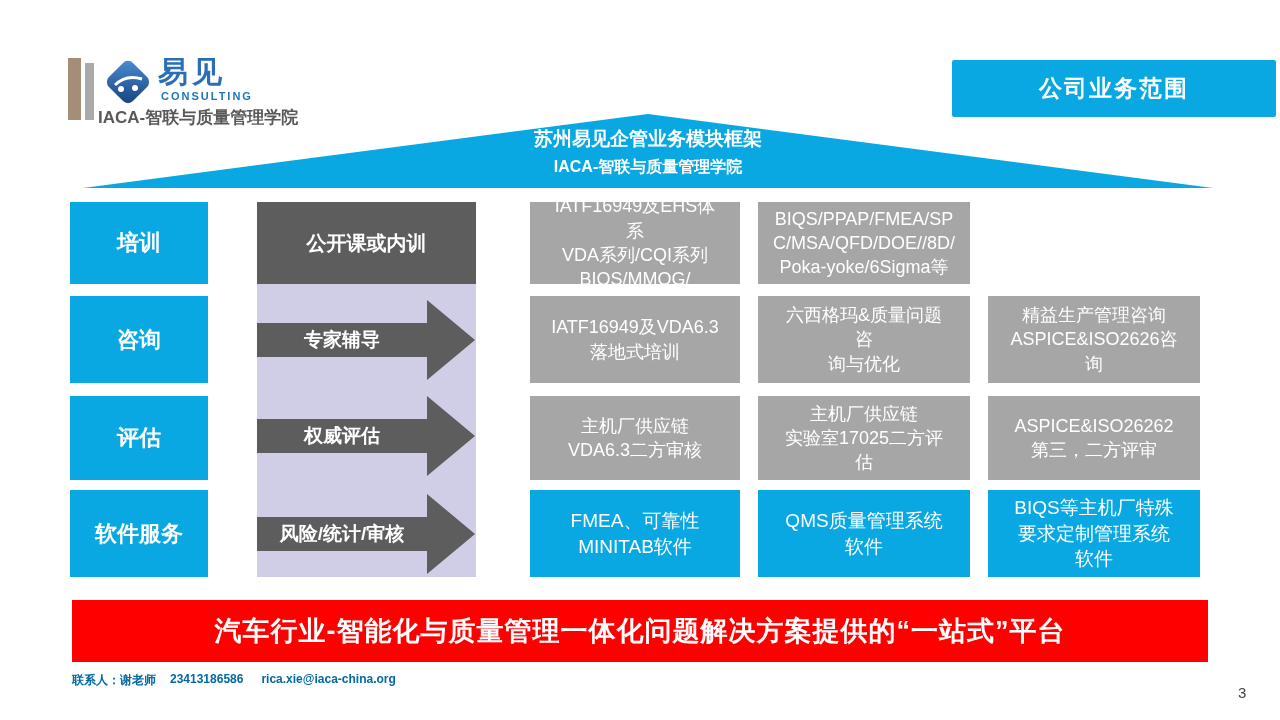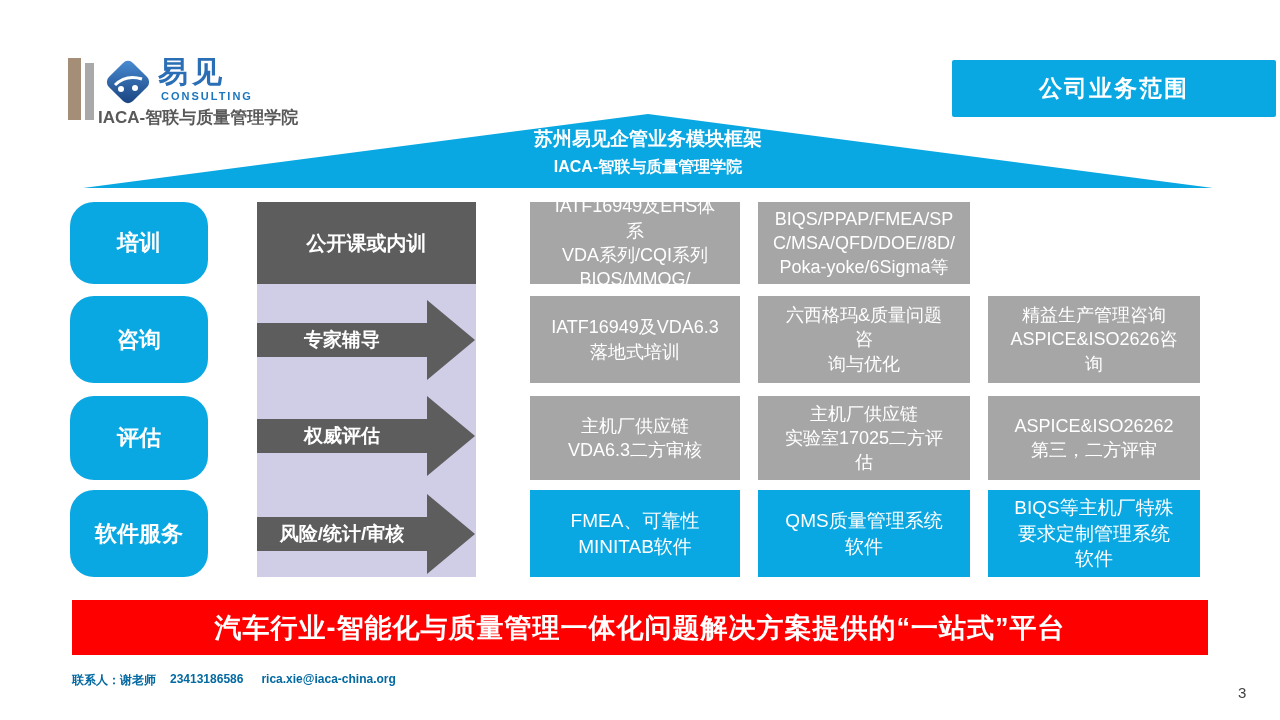--- a/index.html
+++ b/index.html
@@ -20,38 +20,38 @@
   }
   
   .roof{position:absolute;left:83px;top:114px;width:1130px;height:74px;background:#0AA8E2;
         clip-path:polygon(50% 0,100% 100%,0 100%);}
   .roof-title{position:absolute;left:83px;top:126px;width:1130px;text-align:center;
               color:#fff;font-weight:bold;font-size:19px;}
   .roof-subtitle{position:absolute;left:83px;top:157px;width:1130px;text-align:center;
               color:#fff;font-weight:bold;font-size:16px;}
   
   .cat{position:absolute;left:70px;width:138px;background:#0AA8E2;color:#fff;font-weight:bold;
-       font-size:22px;display:flex;align-items:center;justify-content:center;border-radius:24px;}
+       font-size:22px;display:flex;align-items:center;justify-content:center;}
   
   .strip{position:absolute;left:257px;top:202px;width:219px;height:375px;background:#CFCEE6;}
   .chan-box{position:absolute;left:257px;top:202px;width:219px;height:82px;background:#5D5D5D;color:#fff;
        font-weight:bold;font-size:20px;display:flex;align-items:center;justify-content:center;}
   .arrow{position:absolute;left:257px;width:218px;height:80px;}
   .arrow .body{position:absolute;left:0;top:23px;width:170px;height:34px;background:#5D5D5D;color:#fff;
        font-weight:bold;font-size:19px;display:flex;align-items:center;justify-content:center;}
   .arrow .head{position:absolute;left:170px;top:0;width:0;height:0;
        border-top:40px solid transparent;border-bottom:40px solid transparent;border-left:48px solid #5D5D5D;}
   
   .cbox{position:absolute;background:#A6A6A6;color:#fff;font-size:18px;line-height:1.35;white-space:pre-line;
         display:flex;align-items:center;justify-content:center;text-align:center;padding:20px;box-sizing:border-box;}
   .cbox.blue{background:#0AA8E2;font-size:19px;}
   .c1{left:530px;width:210px}.c2{left:758px;width:212px}.c3{left:988px;width:212px}
   .r1{top:202px;height:82px}.r2{top:296px;height:87px}.r3{top:396px;height:84px}.r4{top:490px;height:87px}
   
-  .banner{position:absolute;left:72px;top:600px;width:1136px;height:55px;background:#FE0000;color:#fff;
+  .banner{position:absolute;left:72px;top:600px;width:1136px;height:62px;background:#FE0000;color:#fff;
         font-weight:bold;font-size:27px;display:flex;align-items:center;justify-content:center;letter-spacing:1px;}
   .contact{position:absolute;left:72px;top:672px;font-size:12px;font-weight:bold;color:#0369a1;display:flex;}
   .contact .phone{margin-left:14px;}
   .contact .email{margin-left:18px;}
   .pagenum{position:absolute;left:1238px;top:684px;font-size:15px;color:#3F3F3F;}
 </style>
 </head>
 <body>
 
 <div class="slide">

